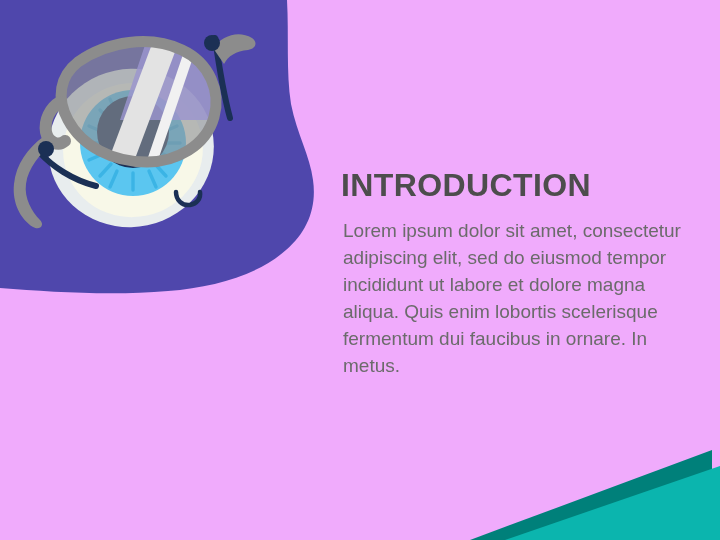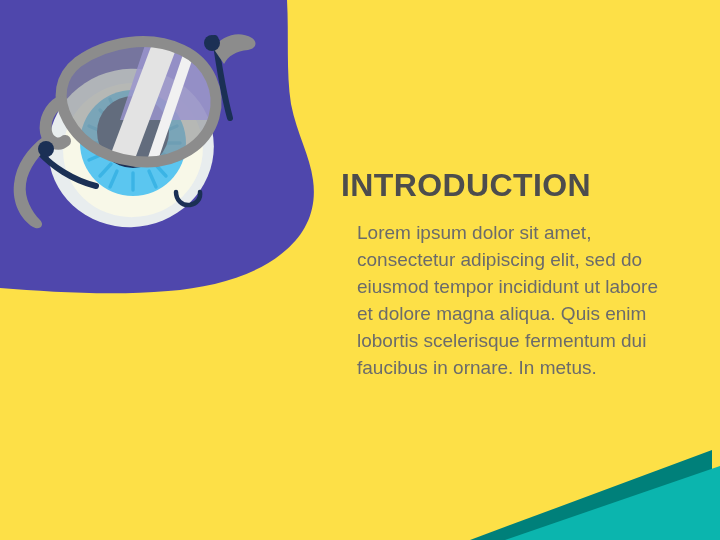--- a/index.html
+++ b/index.html
@@ -7,21 +7,21 @@
     padding: 0;
   }
   body {
     font-family: "Liberation Sans", sans-serif;
   }
   #slide {
     position: relative;
     width: 720px;
     height: 540px;
     overflow: hidden;
-    background: #fde047;
+    background: #f0abfc;
   }
   #bg-svg, #art-svg, #corner-svg {
     position: absolute;
     left: 0;
     top: 0;
     width: 720px;
     height: 540px;
     display: block;
   }
   #text-block {
@@ -33,21 +33,21 @@
   #heading {
     margin: 0 0 14px 0;
     font-family: "Liberation Sans", sans-serif;
     font-size: 32px;
     font-weight: bold;
     letter-spacing: 0.4px;
     color: #4d4d4d;
     line-height: 1.1;
   }
   #body-copy {
-    margin: 16px;
+    margin: 2px;
     font-family: "Liberation Sans", sans-serif;
     font-size: 19px;
     font-weight: normal;
     line-height: 27px;
     color: #6b6b6b;
   }
 </style>
 </head>
 <body>
 

